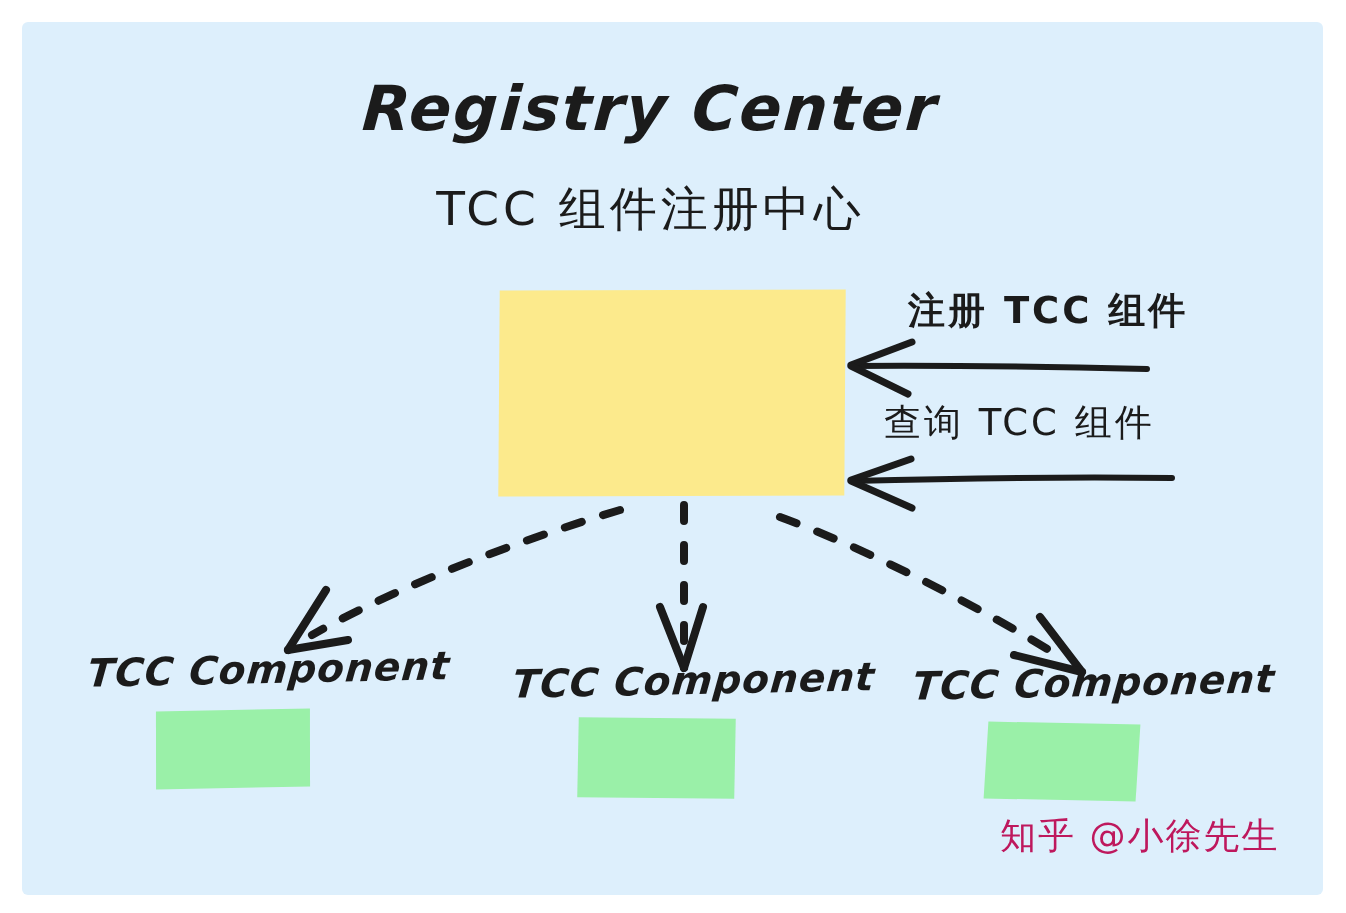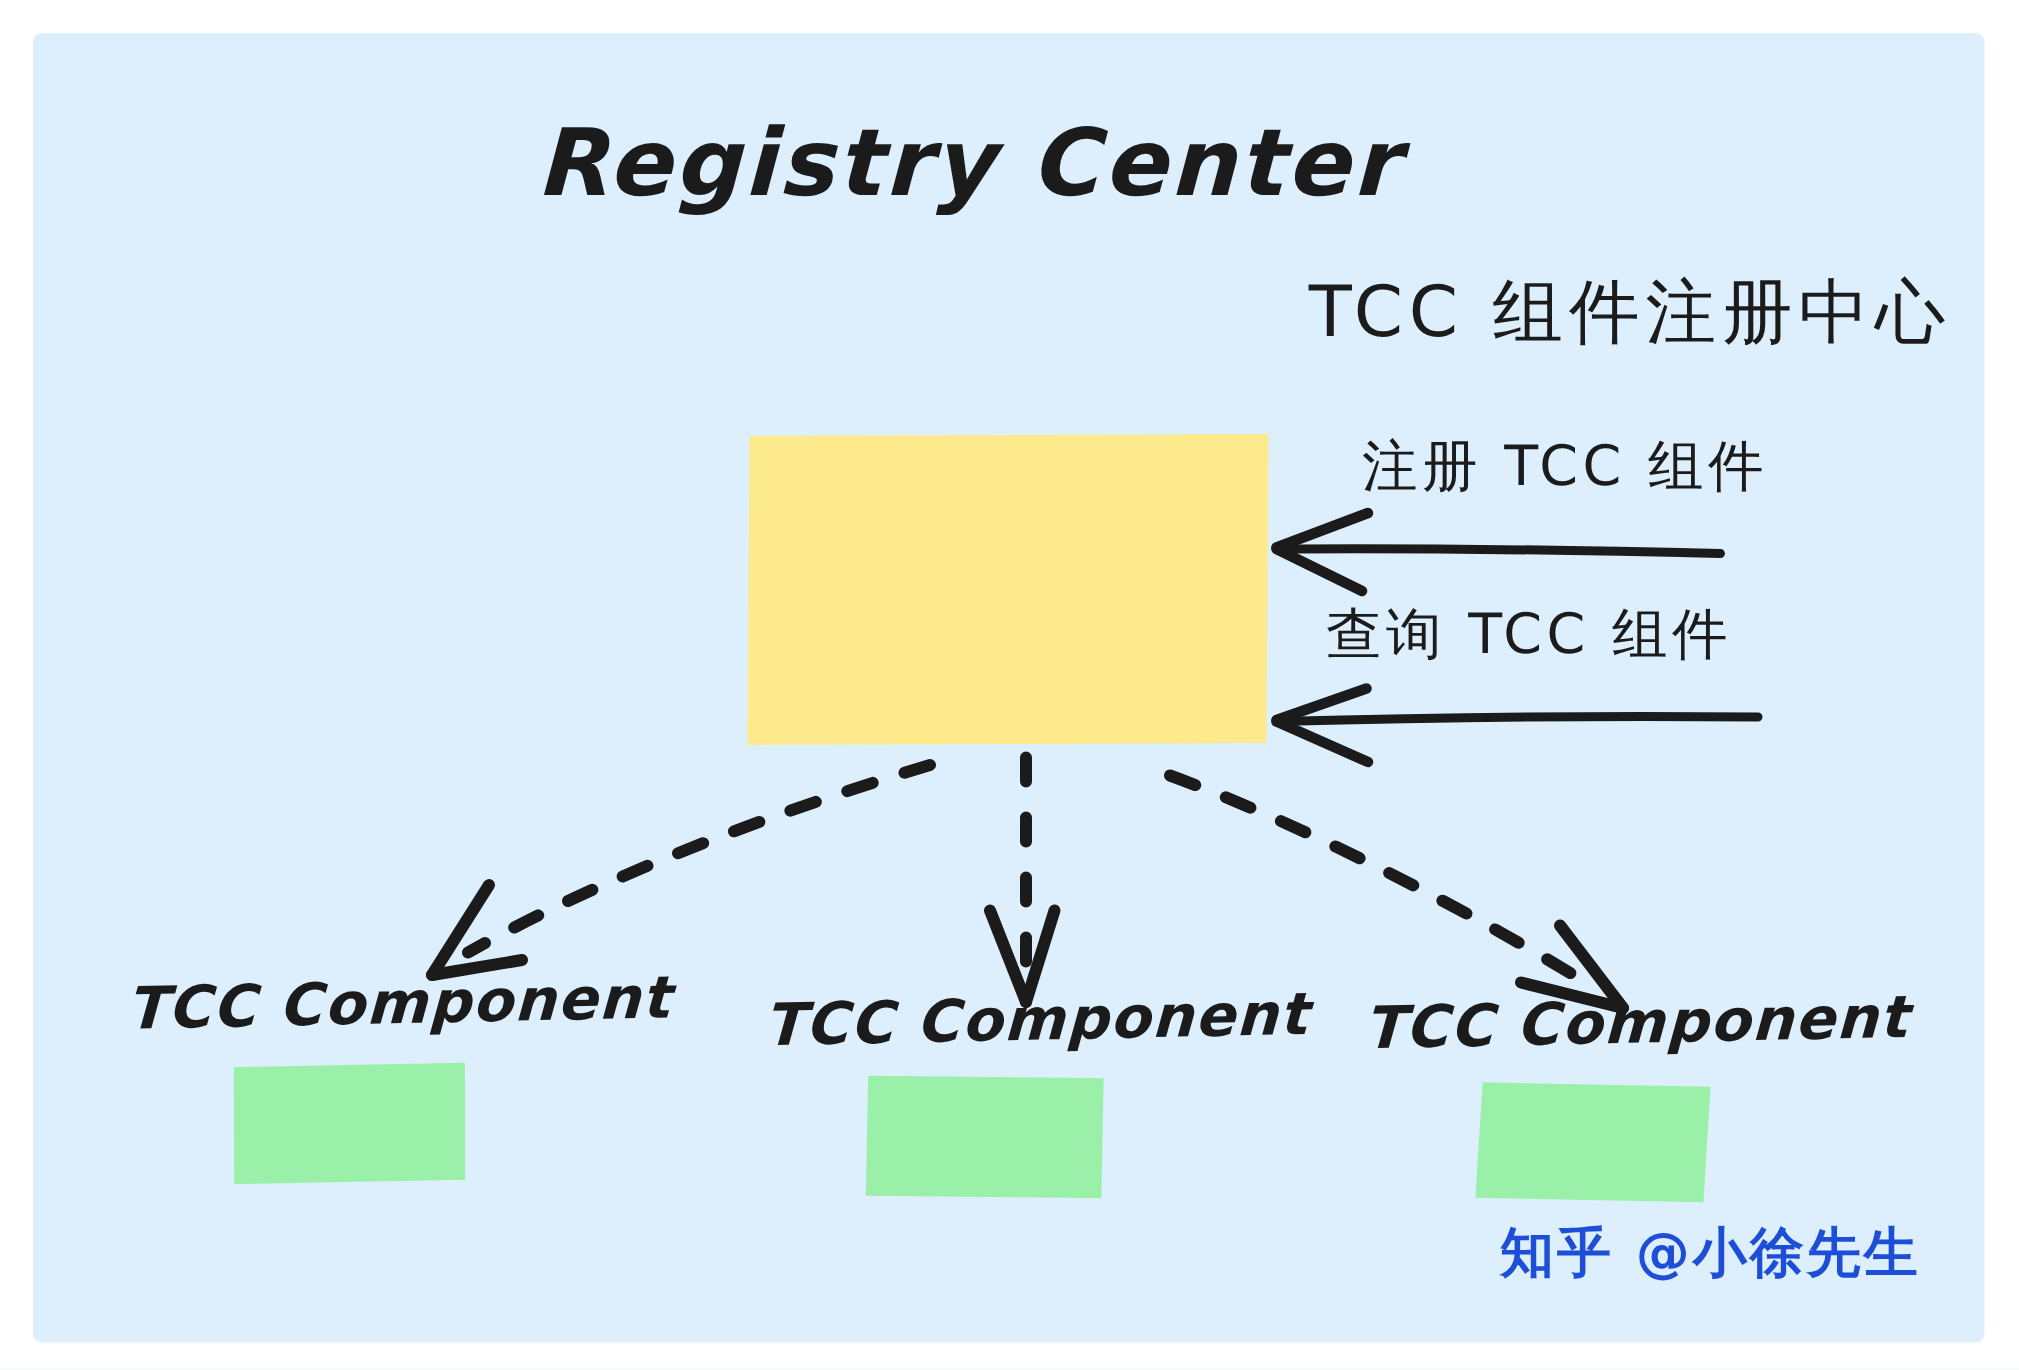--- a/index.html
+++ b/index.html
@@ -41,21 +41,21 @@
     font-size: 62px;
     font-weight: 600;
     font-style: italic;
     letter-spacing: 2px;
     transform: skewX(-4deg);
   }
   #title-zh {
     left: 0;
     top: 185px;
     width: 1301px;
-    text-align: right;
+    text-align: center;
     font-size: 47px;
     font-weight: 500;
     letter-spacing: 4px;
   }
 
   
   #registry-box {
     position: absolute;
     left: 499px;
     top: 290px;
@@ -63,21 +63,21 @@
     height: 206px;
     background: #fcea8c;
     transform: skewX(-0.6deg) rotate(-0.2deg);
   }
 
   
   #label-register {
     left: 908px;
     top: 292px;
     font-size: 37px;
-    font-weight: 400;
+    font-weight: 700;
     letter-spacing: 3px;
   }
   #label-query {
     left: 884px;
     top: 404px;
     font-size: 37px;
     font-weight: 500;
     letter-spacing: 3px;
   }
 
@@ -109,22 +109,22 @@
   #comp-box-2 {
     left: 986px; top: 723px; width: 152px; height: 77px;
     transform: rotate(1.1deg) skewX(-2.5deg);
   }
 
   
   #watermark {
     left: 1000px;
     top: 818px;
     font-size: 36px;
-    font-weight: 700;
-    color: #1d4ed8;
+    font-weight: 400;
+    color: #be185d;
     letter-spacing: 2px;
   }
 
   #edges {
     position: absolute;
     left: 0; top: 0;
     width: 1346px;
     height: 913px;
     pointer-events: none;
   }

